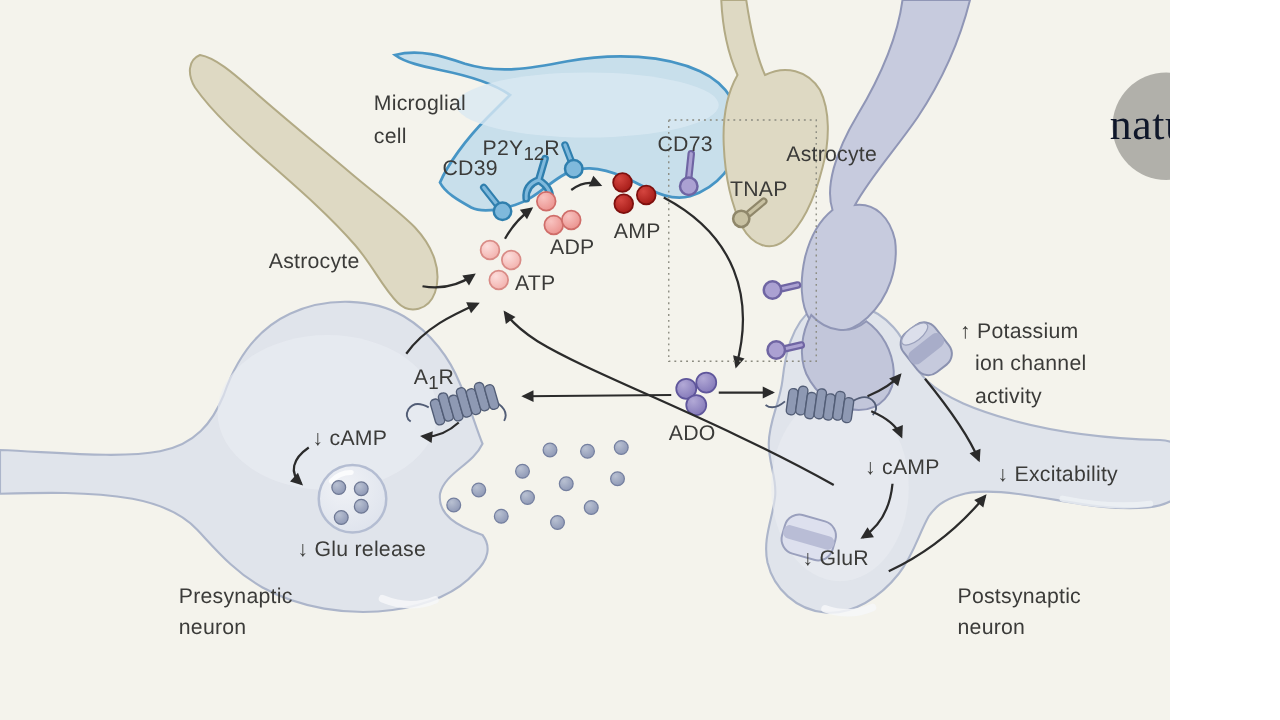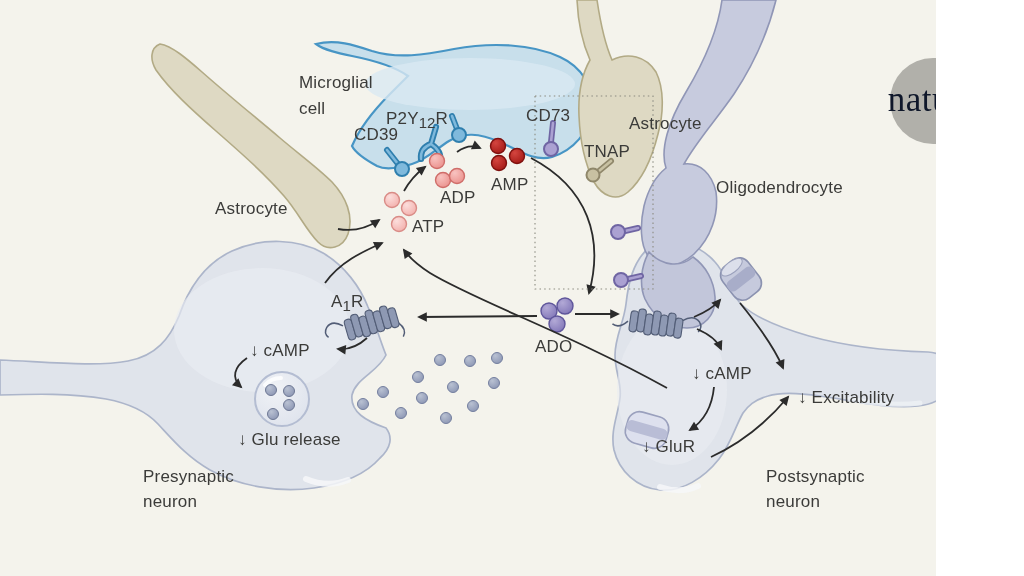--- a/index.html
+++ b/index.html
@@ -261,43 +261,47 @@
 
 <div class="lbl" style="left:354px;top:122px">CD39</div>
 
 <div class="lbl" style="left:526px;top:103px">CD73</div>
 
 <div class="lbl" style="left:629px;top:111px">Astrocyte</div>
 
 <div class="lbl" style="left:584px;top:139px">TNAP</div>
 
 <div class="lbl" style="left:716px;top:176px;line-height:24px">
-  <div>Oligodendrocyte</div>
 </div>
 
 <div class="lbl" style="left:215px;top:196px">Astrocyte</div>
 
 <div class="lbl" style="left:440px;top:185px">ADP</div>
 <div class="lbl" style="left:491px;top:172px">AMP</div>
 <div class="lbl" style="left:412px;top:214px">ATP</div>
 <div class="lbl" style="left:535px;top:334px">ADO</div>
 
 <div class="lbl" style="left:331px;top:289px"><span>A</span><span class="sub">1</span><span>R</span></div>
 
 <div class="lbl" style="left:250px;top:338px">↓ cAMP</div>
 
 <div class="lbl" style="left:238px;top:427px">↓ Glu release</div>
 
 <div class="lbl" style="left:143px;top:464px">
   <div>Presynaptic</div>
   <div>neuron</div>
 </div>
 
-
-<div class="lbl" style="left:798px;top:385px">↓ Excitability</div>
+<div class="lbl" style="left:768px;top:252px;line-height:26px">
+  <div>↑ Potassium</div>
+  <div style="padding-left:12px">ion channel</div>
+  <div style="padding-left:12px">activity</div>
+</div>
+
+<div class="lbl" style="left:798px;top:367px">↓ Excitability</div>
 
 <div class="lbl" style="left:692px;top:361px">↓ cAMP</div>
 
 <div class="lbl" style="left:642px;top:434px">↓ GluR</div>
 
 <div class="lbl" style="left:766px;top:464px">
   <div>Postsynaptic</div>
   <div>neuron</div>
 </div>
 

